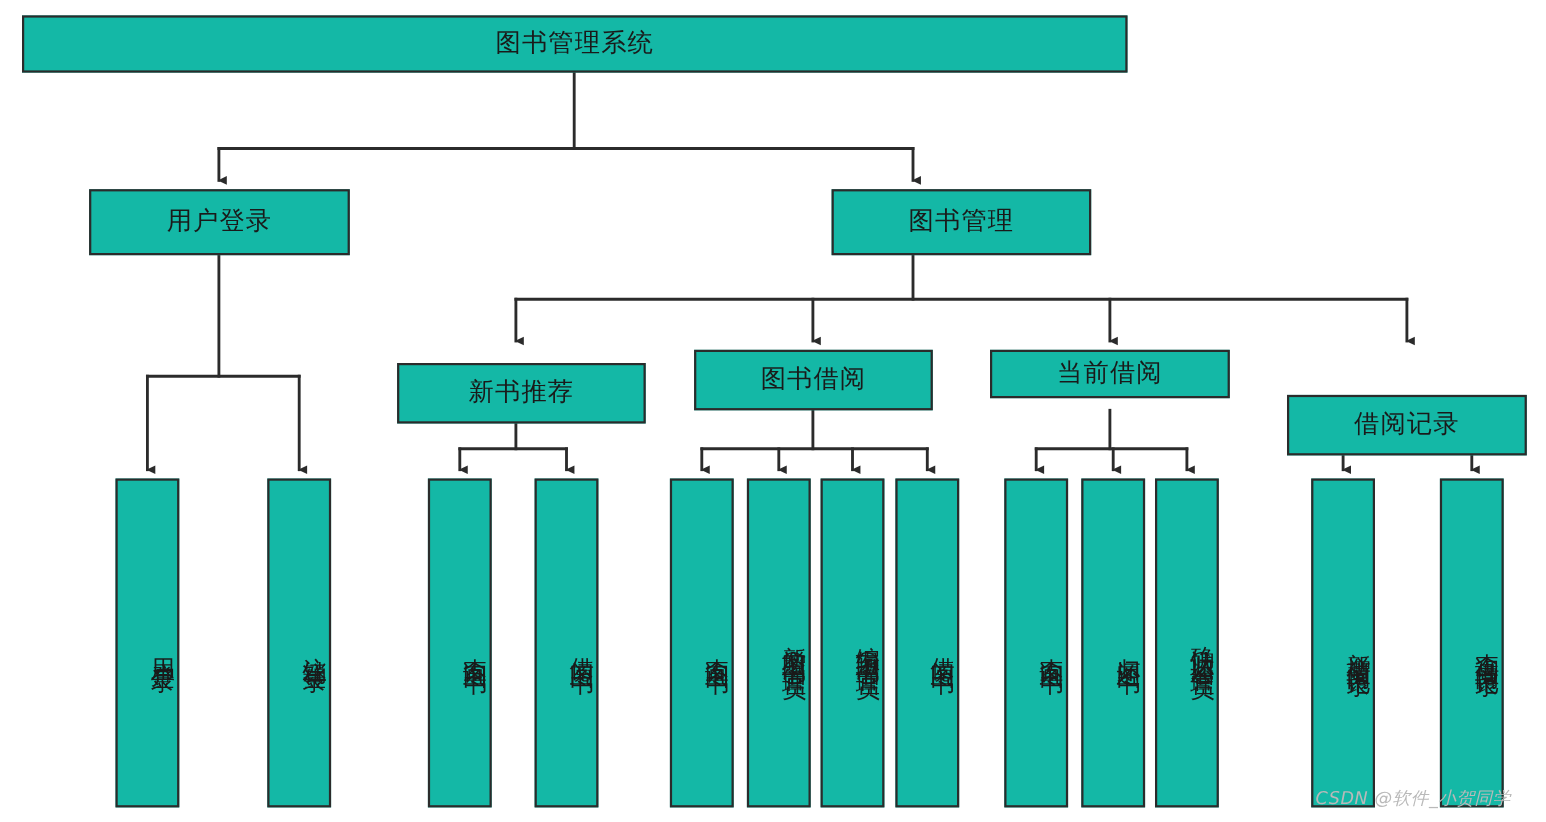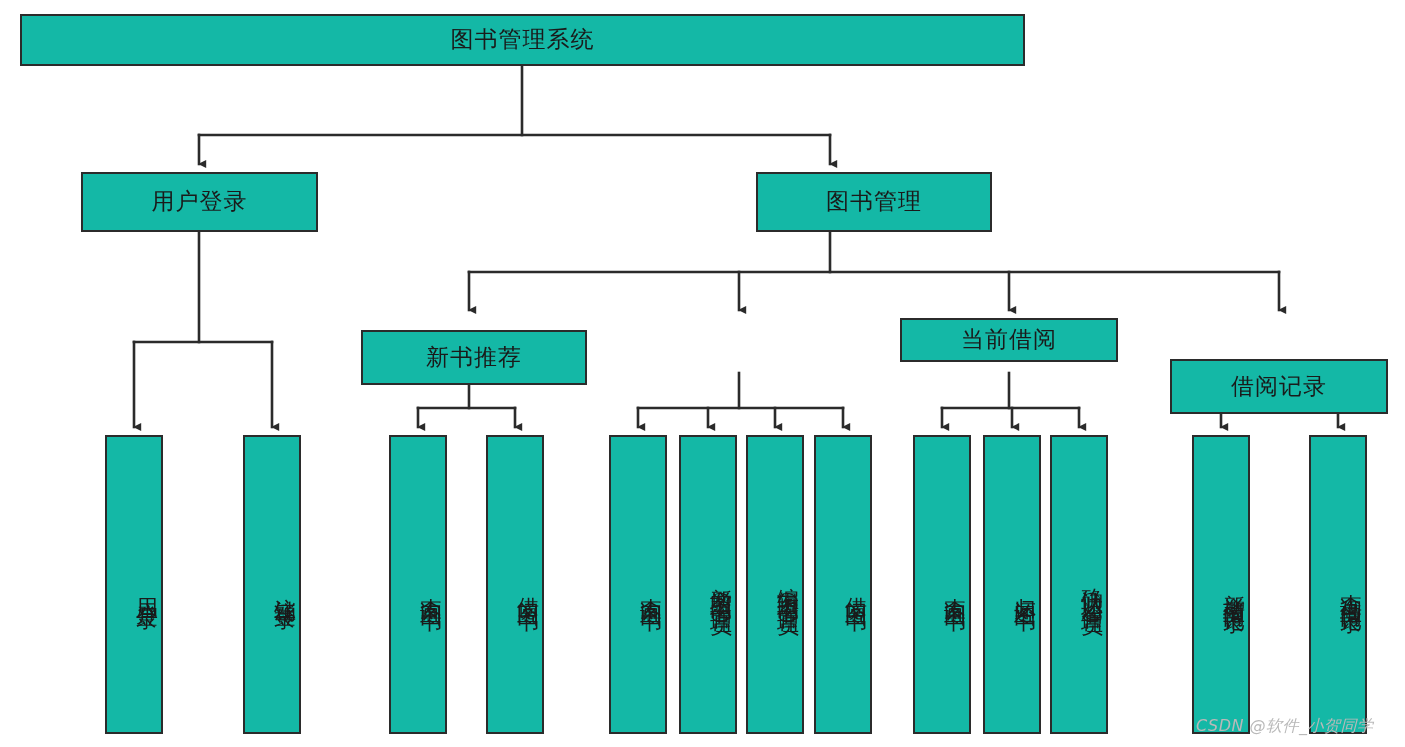--- a/index.html
+++ b/index.html
@@ -130,20 +130,23 @@
   <div class="node horiz" style="left: 81px; top: 172px; width: 237px; height: 60px;">
     <span>用户登录</span>
   </div>
   <div class="node horiz" style="left: 712px; top: 172px; width: 236px; height: 60px; margin-left: 44px;">
     <span>图书管理</span>
   </div>
 
   <div class="node horiz" style="left: 361px; top: 318px; width: 226px; height: 55px; margin-top: 12px;">
     <span>新书推荐</span>
   </div>
+  <div class="node horiz" style="left: 631px; top: 318px; width: 217px; height: 55px;">
+    <span>图书借阅</span>
+  </div>
   <div class="node horiz" style="left: 900px; top: 318px; width: 218px; height: 44px;">
     <span>当前借阅</span>
   </div>
   <div class="node horiz" style="left: 1170px; top: 318px; width: 218px; height: 55px; margin-top: 41px;">
     <span>借阅记录</span>
   </div>
 
   <div class="node vert" style="left: 105px; top: 435px; width: 58px; height: 299px;">
     <span class="vtext">用户登录</span>
   </div>

